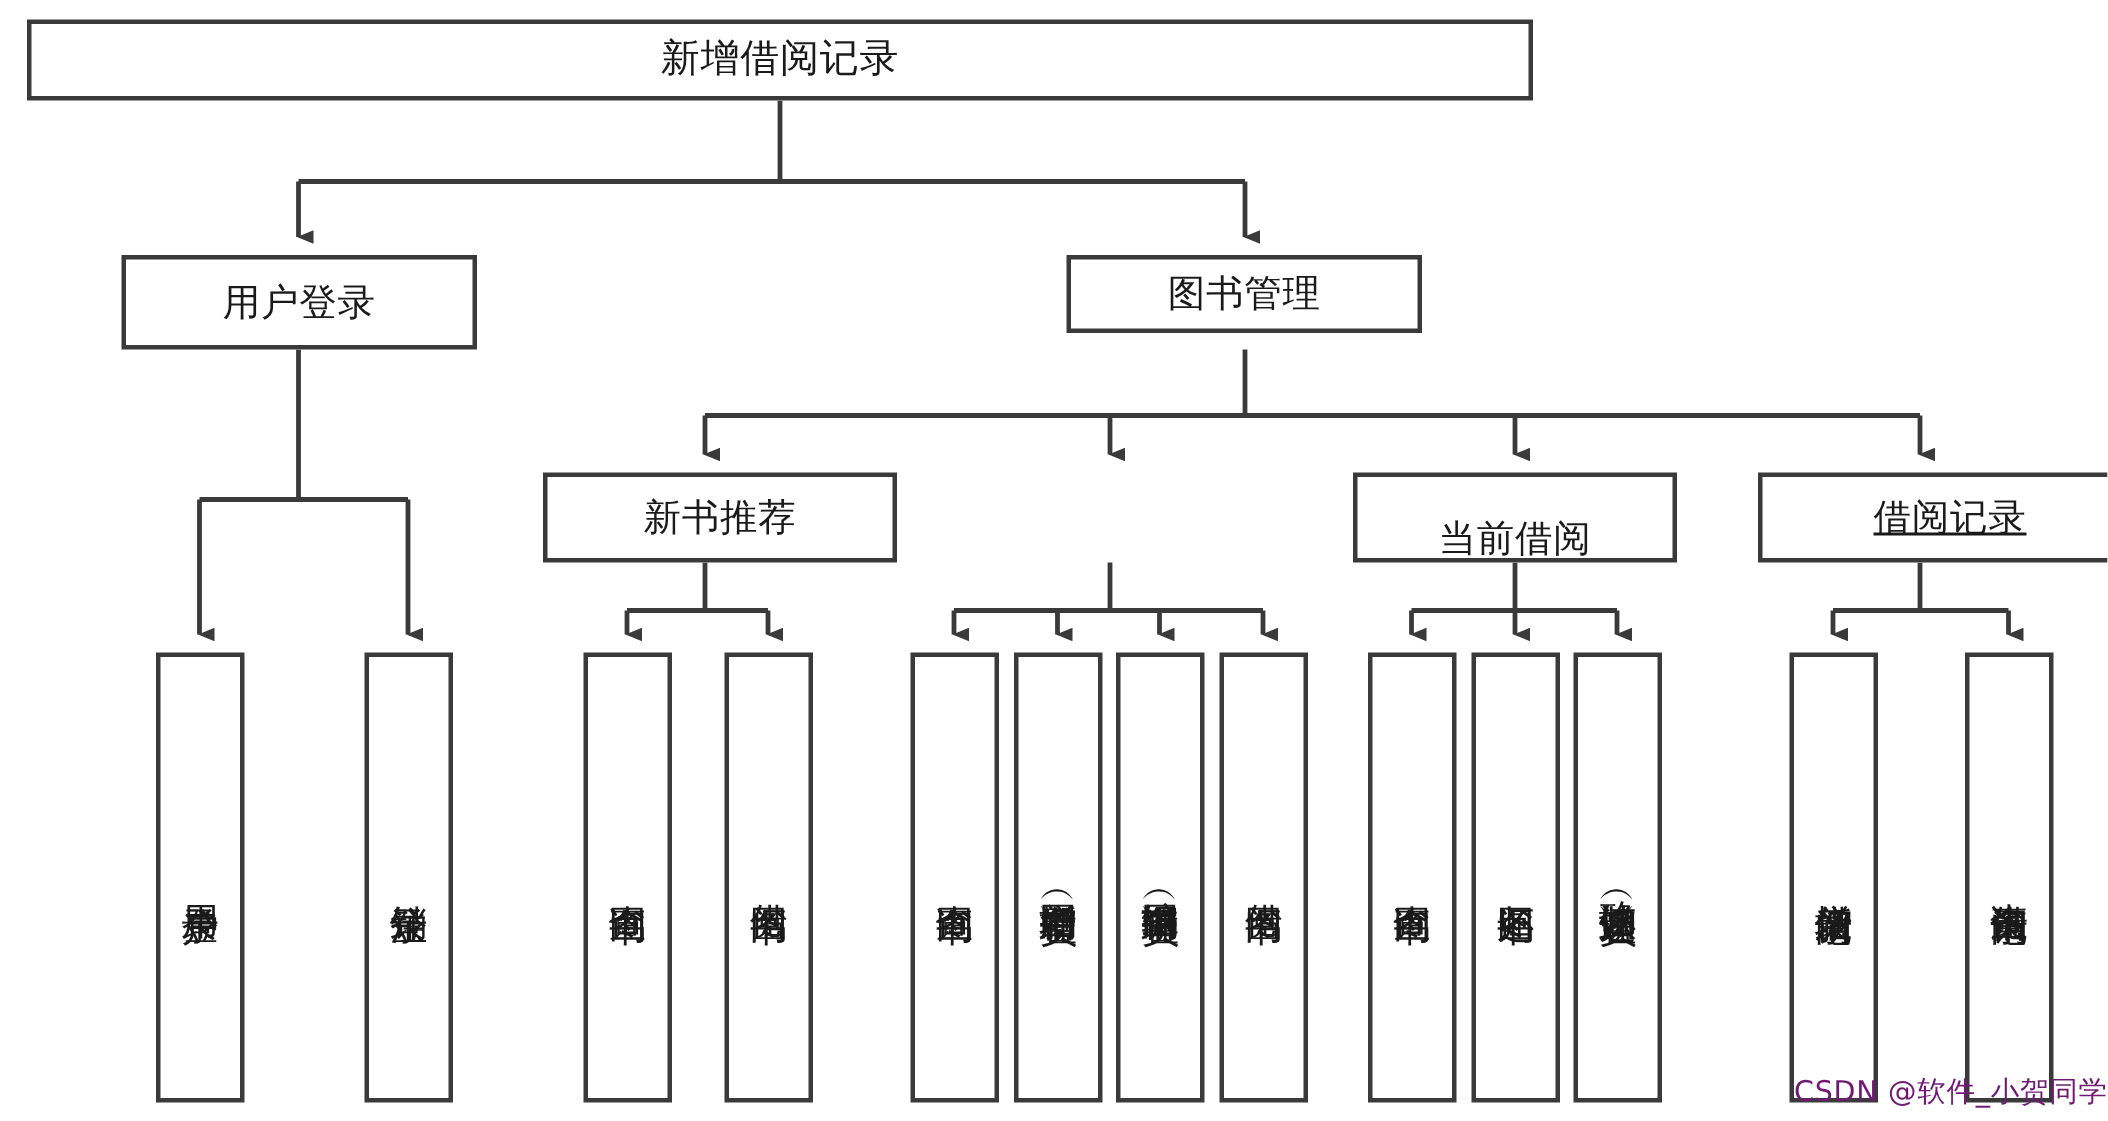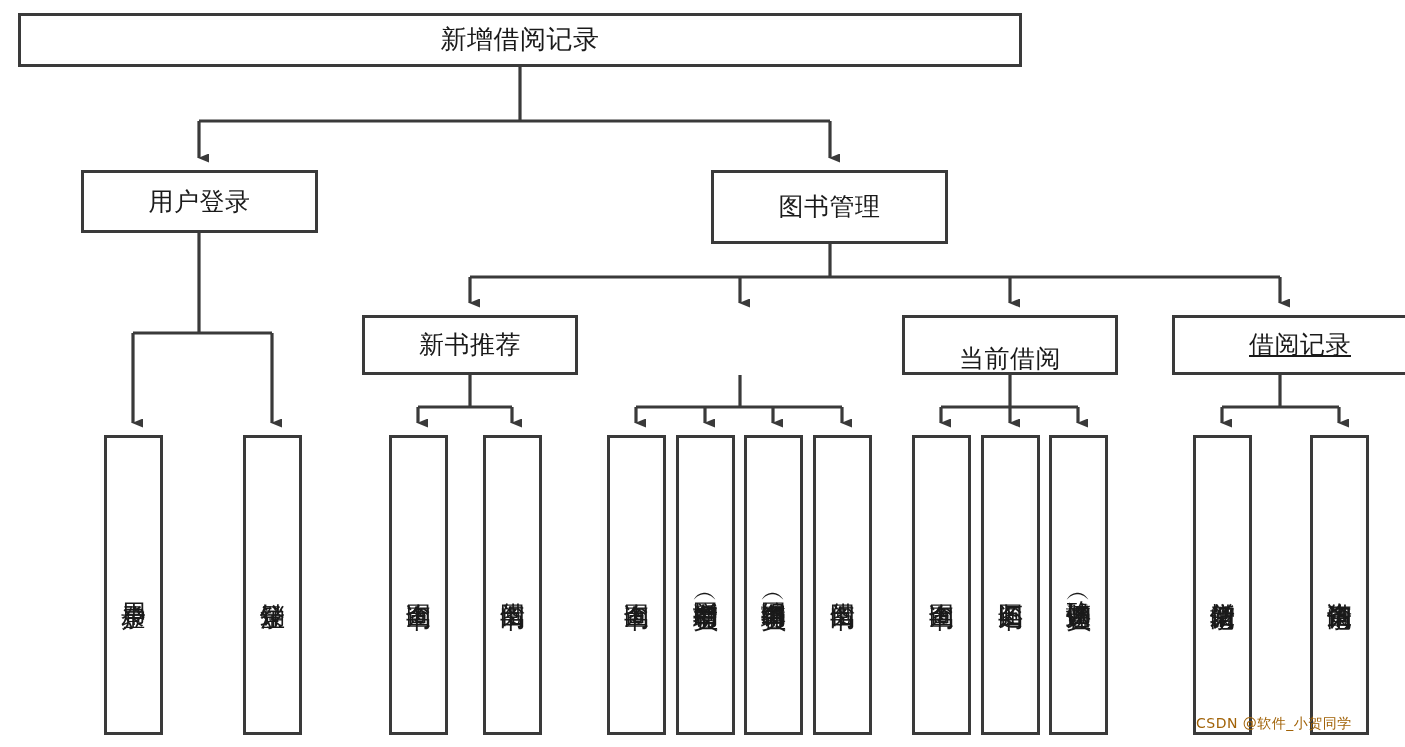--- a/index.html
+++ b/index.html
@@ -58,22 +58,22 @@
   .node.vert .node-label {
     writing-mode: vertical-rl;
     text-orientation: upright;
     font-size: 25px;
     line-height: 1.08;
     letter-spacing: 1px;
     max-height: 292px;
   }
   .watermark {
     position: absolute;
-    color: #a16207;
-    font-size: 14px;
+    color: #701a75;
+    font-size: 19px;
     letter-spacing: 0.5px;
     white-space: nowrap;
     user-select: none;
   }
 </style>
 </head>
 <body>
 
 <div id="diagram-root">
 
@@ -128,25 +128,25 @@
   </svg>
 
   <div class="node horiz root" style="left:18px; top:13px; width:1004px; height:54px;">
     <span class="node-label">新增借阅记录</span>
   </div>
 
   <div class="node horiz" style="left:81px; top:170px; width:237px; height:63px;">
     <span class="node-label">用户登录</span>
   </div>
 
-  <div class="node horiz" style="left:711px; top:170px; width:237px; height:74px;">
+  <div class="node horiz" style="left:711px; top:170px; width:237px; height:52px;">
     <span class="node-label">图书管理</span>
   </div>
 
-  <div class="node horiz" style="left:362px; top:315px; width:216px; height:60px;">
+  <div class="node horiz" style="left:362px; top:315px; width:236px; height:60px;">
     <span class="node-label">新书推荐</span>
   </div>
 
 
   <div class="node horiz" style="left:902px; top:315px; width:216px; height:60px;align-items:flex-end;">
     <span class="node-label">当前借阅</span>
   </div>
 
   <div class="node horiz" style="left:1172px; top:315px; width:256px; height:60px;text-decoration:underline;">
     <span class="node-label">借阅记录</span>

